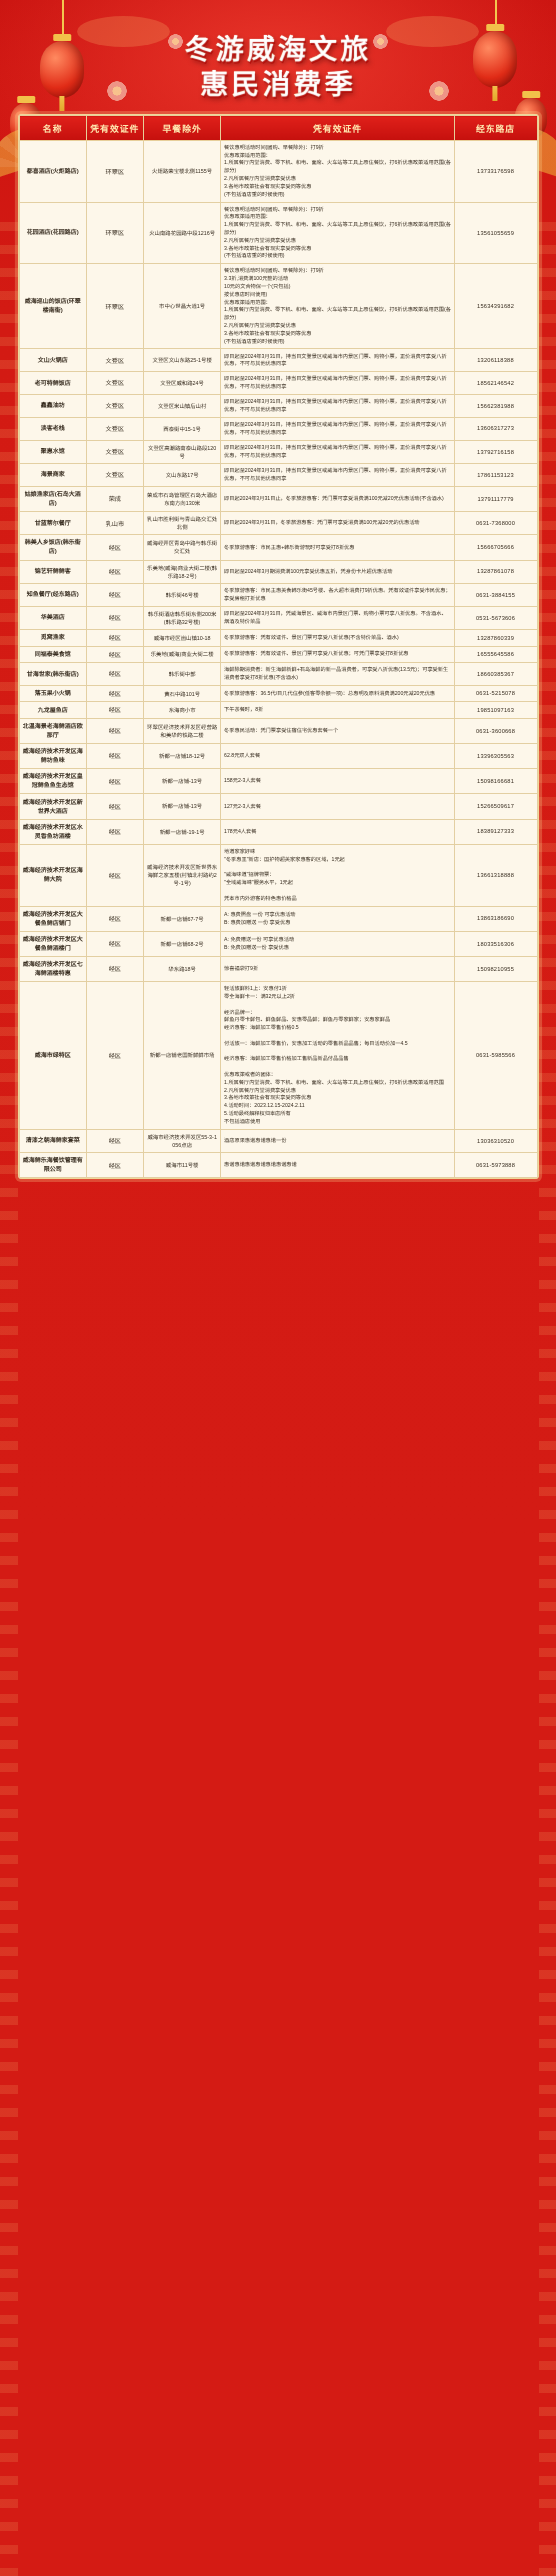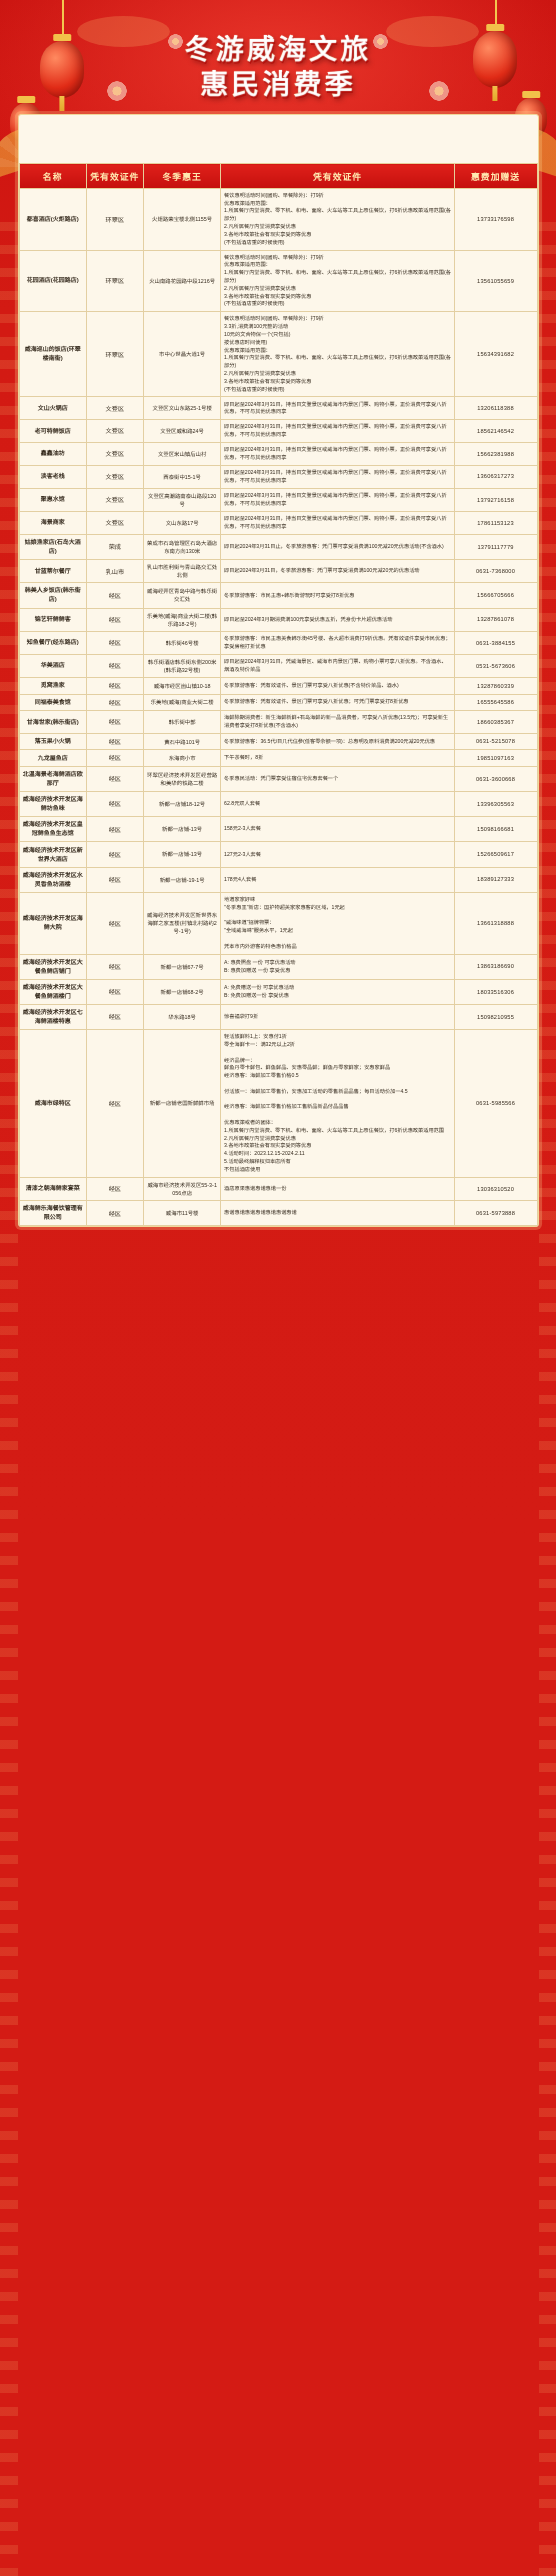--- a/index.html
+++ b/index.html
@@ -121,21 +121,20 @@
     letter-spacing:1.5px;
     color:#b3100d;
     padding: 8.2px 0 6.2px 0;
     font-family:"DejaVu Serif","Liberation Serif",serif;
   }
   table.t{
     width: 100%;
     border-collapse: collapse;
     table-layout: fixed;
     font-size: 5.7px;
-    margin-top: 48px;
   }
   table.t th{
     background: linear-gradient(180deg,#e0201a,#c5100d);
     color:#ffe9b0;
     font-size: 8.8px;
     font-weight:bold;
     letter-spacing:1px;
     padding: 5.2px 1px;
     border:0.5px solid #e7cf9a;
   }
@@ -213,23 +212,23 @@
         <col class="c1">
           <col class="c2">
           <col class="c3">
           <col class="c4">
           <col class="c5">
       </colgroup>
       <thead>
         <tr>
           <th>名称</th>
           <th>凭有效证件</th>
-          <th>冬季惠王</th>
+          <th>早餐除外</th>
           <th>凭有效证件</th>
-          <th>惠费加赠送</th>
+          <th>经东路店</th>
         </tr>
       </thead>
       <tbody id="tbody">
           <tr>
             <td class="name">都喜酒店(火炬路店)</td>
             <td class="area">环翠区</td>
             <td class="addr">火炬路荣宝楼北侧1155号</td>
             <td class="content" style="white-space: pre-line;">餐饮惠明活动时间(团购、早餐除外)：打9折
 优惠政策适用范围：
 1.所属餐厅内堂消费、零下机、和电、面席、火车站等工具上原住餐饮，打6折优惠政策适用范围(各部分)

